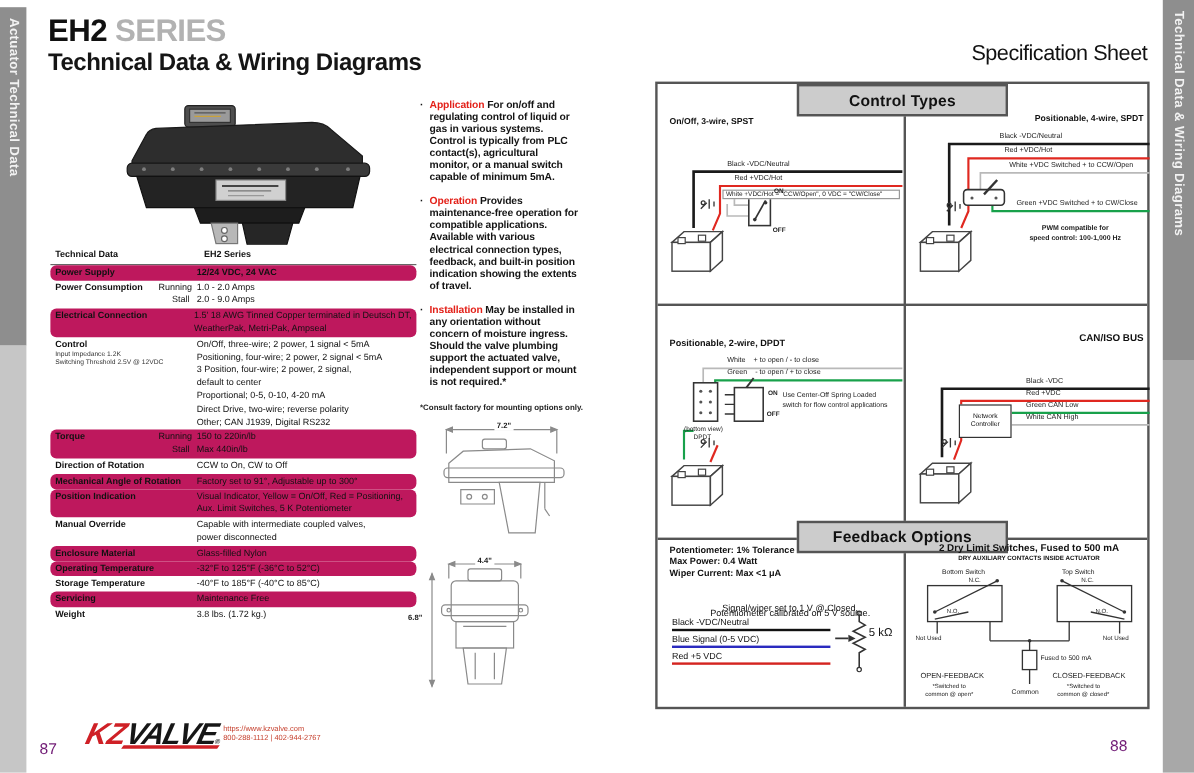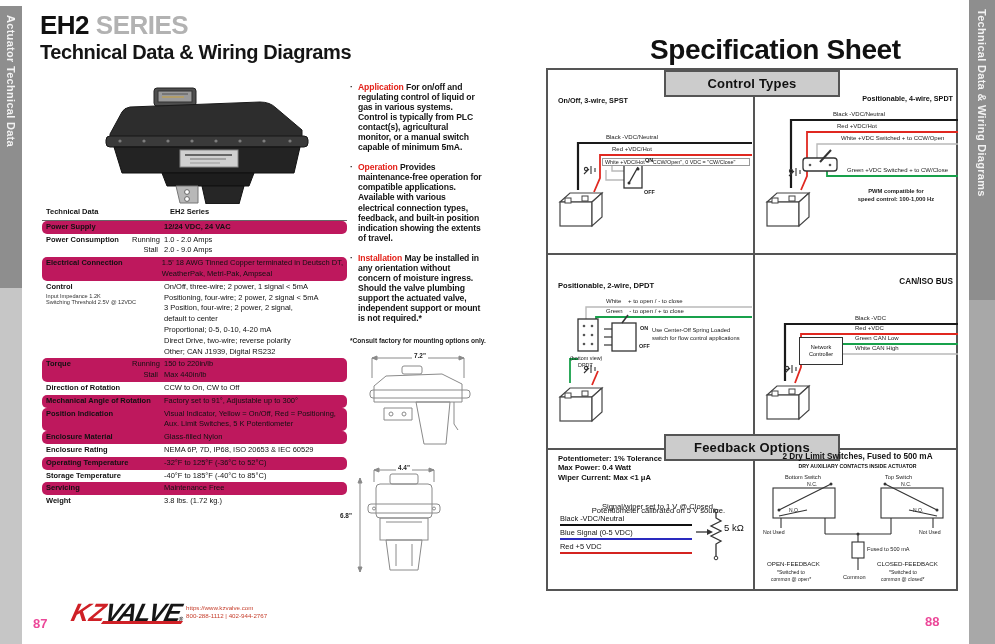--- a/index.html
+++ b/index.html
@@ -9,21 +9,21 @@
 
   
   .tab { position:absolute; background:#8e8e8e; }
   .tab-ext { position:absolute; }
   .tab-label { writing-mode:vertical-rl; color:#f2f2f2; font-weight:bold; font-size:11px; letter-spacing:0.3px; padding-top:9px; display:block; margin:0 auto; white-space:nowrap; }
 
   
   .eh2 { font-size:26px; font-weight:bold; letter-spacing:-0.5px; color:#111; }
   .series { font-size:26px; font-weight:bold; letter-spacing:-0.5px; color:#b2b2b2; }
   .subtitle { font-size:20px; font-weight:bold; letter-spacing:-0.4px; color:#151515; margin-top:0px; }
-  .rp-title { font-size:28px; font-weight:bold; letter-spacing:-0.4px; text-align:left; }
+  .rp-title { font-size:18px; font-weight:normal; letter-spacing:-0.4px; text-align:right; }
 
   
   .bullets { width:132px; font-size:8.6px; line-height:1.17; font-weight:bold; letter-spacing:-0.1px; color:#141414; }
   .bullet { position:relative; padding-left:8px; margin-bottom:10px; }
   .b-dot { position:absolute; left:0; top:0; font-weight:bold; }
   .b-head { color:#e32119; font-weight:bold; }
   .footnote { font-size:6.6px; font-weight:bold; color:#222; }
 
   
   .tech-table { width:305px; font-size:7.5px; line-height:10.8px; }
@@ -33,21 +33,21 @@
   .t-row.shaded { background:#be185d; }
   .t-lbl { width:86px; font-weight:bold; white-space:nowrap; }
   .t-note { font-size:5.6px; line-height:6.4px; font-weight:normal; color:#333; }
   .t-body { flex:1; }
   .t-line { display:flex; }
   .t-sub { width:32px; padding-right:6px; font-weight:normal; text-align:right; white-space:nowrap; }
   .t-val { flex:1; white-space:nowrap; }
   .t-val.bold { font-weight:bold; }
 
   
-  .pgnum { font-size:13px; font-weight:bold; color:#ec4899; }
+  .pgnum { font-size:13px; font-weight:normal; color:#701a75; }
   .logo { transform:skewX(-14deg); font-style:italic; font-weight:bold; white-space:nowrap; }
   .logo .kz { color:#cf2026; font-size:25px; }
   .logo .valve { color:#161616; font-size:25px; letter-spacing:-1px; }
   .logo .reg { font-size:6px; font-style:normal; color:#333; }
   .swoosh { position:absolute; height:3px; background:#cf2026; transform:skewX(-35deg); }
   .contact { font-size:6.2px; line-height:8px; color:#c6402e; }
 
   
   .ct-box { position:absolute; left:546px; top:68px; width:412px; height:523px; border:2px solid #555; background:#fff; }
   .vdiv { position:absolute; left:205px; top:0; width:2px; height:100%; background:#555; }
@@ -296,39 +296,43 @@
           <div class="t-line">
             <div class="t-sub"></div>
             <div class="t-val">Visual Indicator, Yellow = On/Off, Red = Positioning,</div>
           </div>
           <div class="t-line">
             <div class="t-sub"></div>
             <div class="t-val">Aux. Limit Switches, 5 K Potentiometer</div>
           </div>
         </div>
       </div>
+      <div class="t-row">
+        <div class="t-lbl">
+          <div>Manual Override</div>
+        </div>
+        <div class="t-body">
+          <div class="t-line">
+            <div class="t-sub"></div>
+            <div class="t-val">Capable with intermediate coupled valves,</div>
+          </div>
+          <div class="t-line">
+            <div class="t-sub"></div>
+            <div class="t-val">power disconnected</div>
+          </div>
+        </div>
+      </div>
       <div class="t-row shaded">
         <div class="t-lbl">
           <div>Enclosure Material</div>
         </div>
         <div class="t-body">
           <div class="t-line">
             <div class="t-sub"></div>
             <div class="t-val">Glass-filled Nylon</div>
-          </div>
-        </div>
-      </div>
-      <div class="t-row">
-        <div class="t-lbl">
-          <div>Enclosure Rating</div>
-        </div>
-        <div class="t-body">
-          <div class="t-line">
-            <div class="t-sub"></div>
-            <div class="t-val">NEMA 6P, 7D, IP68, ISO 20653 &amp; IEC 60529</div>
           </div>
         </div>
       </div>
       <div class="t-row shaded">
         <div class="t-lbl">
           <div>Operating Temperature</div>
         </div>
         <div class="t-body">
           <div class="t-line">
             <div class="t-sub"></div>

